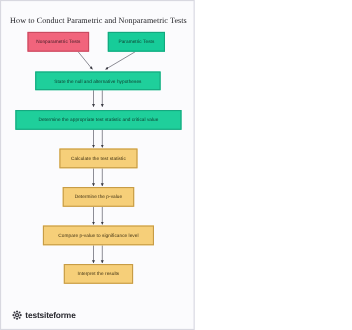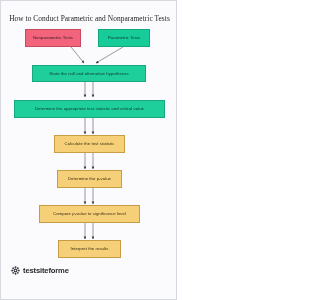--- a/index.html
+++ b/index.html
@@ -72,21 +72,21 @@
     top: 0;
     left: 0;
     width: 177px;
     height: 300px;
     pointer-events: none;
   }
   
   #brand {
     position: absolute;
     left: 10px;
-    bottom: 24px;
+    bottom: 8px;
     display: flex;
     align-items: center;
     gap: 3px;
     margin-top: 16px;
   }
   #brand-mark {
     width: 9px;
     height: 9px;
     display: block;
     flex: 0 0 auto;

